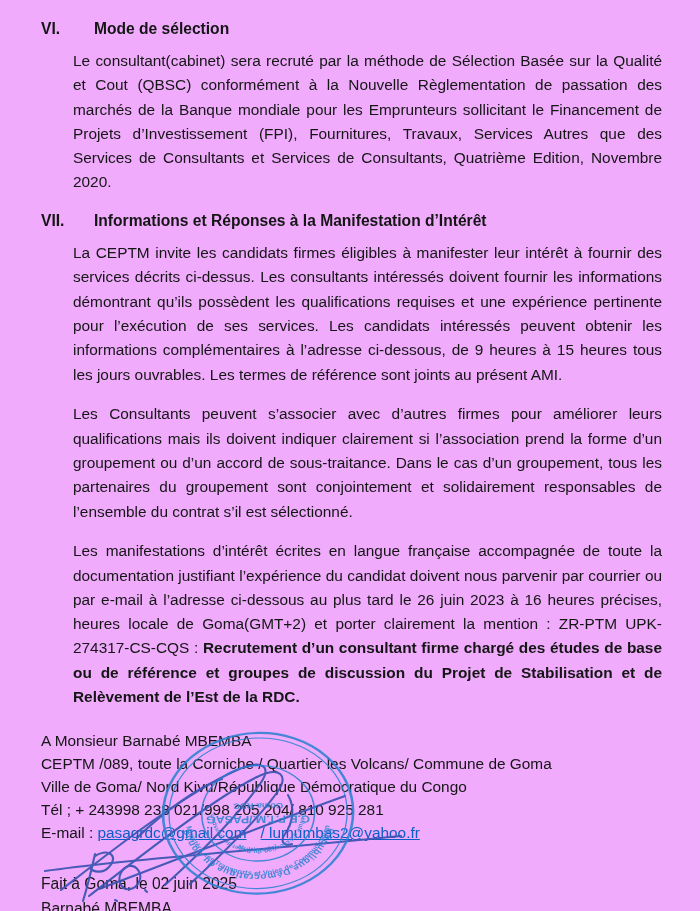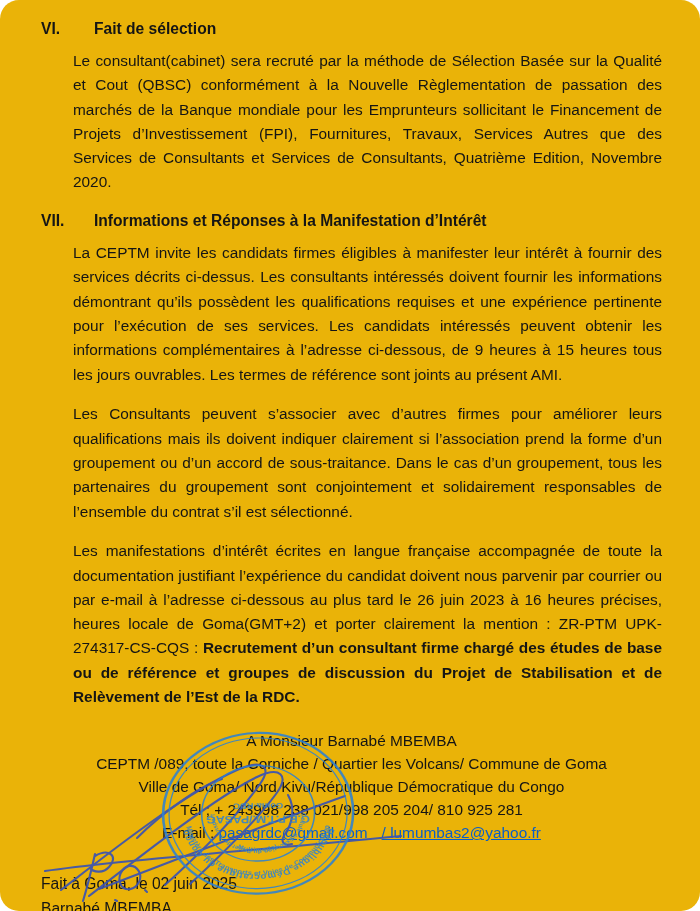--- a/index.html
+++ b/index.html
@@ -1,23 +1,22 @@
 <!DOCTYPE html>
 <html><head>
 <meta charset="utf-8">
 <style>
   html,body{margin:0;padding:0;background:#ffffff;}
   .page{
     position:relative;
     width:700px;height:911px;
-    background:#eab308;
+    background:#f0abfc;
     font-family:"Liberation Sans",sans-serif;
     color:#151515;
     overflow:hidden;
-    border-radius:19px;
   }
   .content{
     position:absolute;left:41px;top:6px;width:621px;
   }
   .sec-heading{
     display:flex;
     font-weight:bold;
     font-size:15.6px;
     line-height:22px;
     margin-top:12px;
@@ -29,21 +28,21 @@
     text-align:justify;
     margin-top:9px;
     margin-left:32px;
   }
   .para.gap{margin-top:14px;}
   .contact{
     margin-top:20px;
     font-size:15.4px;
     line-height:23px;
   }
-  .contact .line{white-space:nowrap;text-align:center;}
+  .contact .line{white-space:nowrap;}
   .email-link{
     color:#0b5ec7;
     text-decoration:underline;
     text-decoration-color:#0b5ec7;
     cursor:pointer;
   }
   .email-sep{display:inline-block;width:14px;}
   .closing{
     margin-top:27px;
     font-size:15.6px;
@@ -67,21 +66,21 @@
   }
 </style>
 </head>
 <body>
 
 <div class="page">
   <div class="content">
 
     <div class="sec-heading">
       <span class="num">VI.</span>
-      <span>Fait de sélection</span>
+      <span>Mode de sélection</span>
     </div>
 
     <p class="para">Le consultant(cabinet) sera recruté par la méthode de Sélection Basée sur la Qualité et Cout (QBSC) conformément à la Nouvelle Règlementation de passation des marchés de la Banque mondiale pour les Emprunteurs sollicitant le Financement de Projets d’Investissement (FPI), Fournitures, Travaux, Services Autres que des Services de Consultants et Services de Consultants, Quatrième Edition, Novembre 2020.</p>
 
     <div class="sec-heading">
       <span class="num">VII.</span>
       <span>Informations et Réponses à la Manifestation d’Intérêt</span>
     </div>
 
     <p class="para">La CEPTM invite les candidats firmes éligibles à manifester leur intérêt à fournir des services décrits ci-dessus. Les consultants intéressés doivent fournir les informations démontrant qu’ils possèdent les qualifications requises et une expérience pertinente pour l’exécution de ses services. Les candidats intéressés peuvent obtenir les informations complémentaires à l’adresse ci-dessous, de 9 heures à 15 heures tous les jours ouvrables. Les termes de référence sont joints au présent AMI.</p>

